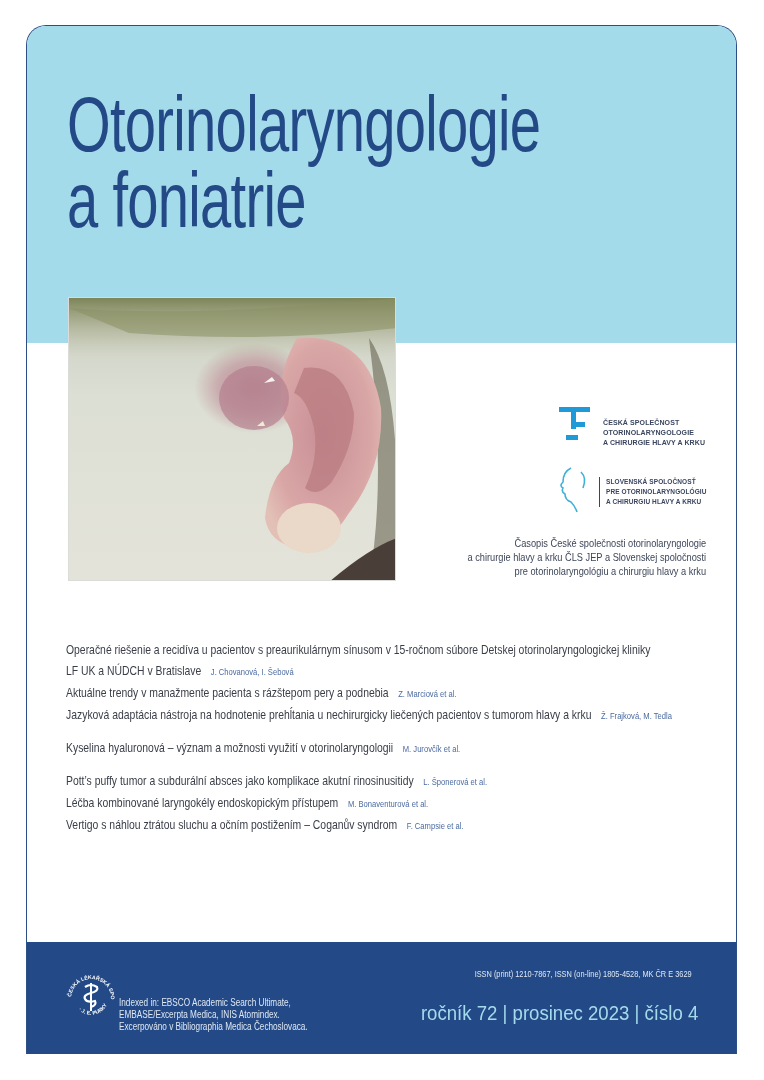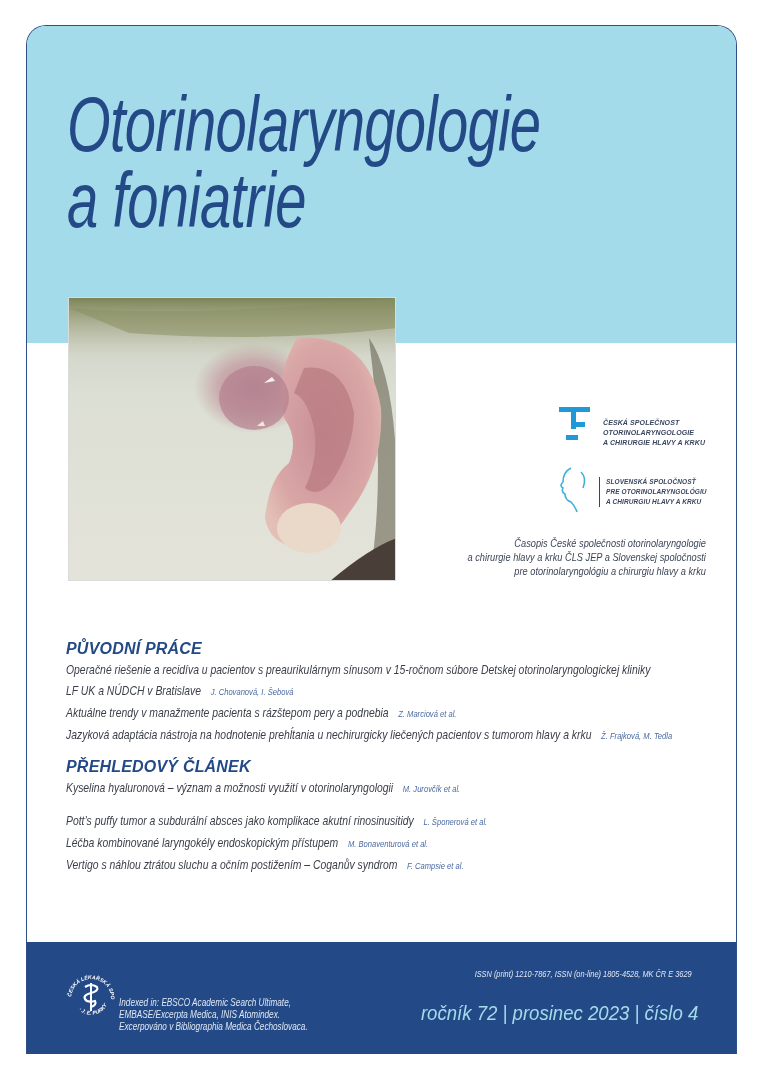--- a/index.html
+++ b/index.html
@@ -1,21 +1,21 @@
 <!DOCTYPE html>
 <html><head>
   <meta charset="utf-8">
   <style>
     html, body { margin: 0; padding: 0; background: #ffffff; }
     body { width: 764px; height: 1080px; position: relative; overflow: hidden; font-family: "Liberation Sans", sans-serif; }
 
     .cover {
       position: absolute; left: 26px; top: 25px; width: 711px; height: 1029px;
       border: 1.5px solid #2d4f86; border-bottom: none;
-      border-radius: 20px 20px 0 0; overflow: hidden; background: #ffffff; box-sizing: border-box; font-style: italic;
+      border-radius: 20px 20px 0 0; overflow: hidden; background: #ffffff; box-sizing: border-box;
     }
     .top-band {
       position: absolute; left: 0; top: 0; width: 100%; height: 317px; background: #a4dbeb;
     }
     .title {
       position: absolute; left: 40px; top: 60px; color: #234a86;
       font-family: "Liberation Sans", sans-serif; font-size: 78px; line-height: 76px;
       transform: scaleX(0.72); transform-origin: left top; white-space: nowrap; letter-spacing: -1px;
     }
     .title div { display: block; }
@@ -130,37 +130,35 @@
   </div>
 
   <div class="society-text">
     <div>Časopis České společnosti otorinolaryngologie</div>
     <div>a chirurgie hlavy a krku ČLS JEP a Slovenskej spoločnosti</div>
     <div>pre otorinolaryngológiu a chirurgiu hlavy a krku</div>
   </div>
 
   <div class="contents">
     <div class="section">
-      <div class="section-title">PŮVODNÍ PRÁCE</div>
       <div class="article">
         <span>Operačné riešenie a recidíva u pacientov s preaurikulárnym sínusom v 15-ročnom súbore Detskej otorinolaryngologickej kliniky</span>
       </div>
       <div class="article">
         <span>LF UK a NÚDCH v Bratislave</span><span class="authors">J. Chovanová, I. Šebová</span>
       </div>
       <div class="article">
         <span>Aktuálne trendy v manažmente pacienta s rázštepom pery a podnebia</span><span class="authors">Z. Marciová et al.</span>
       </div>
       <div class="article">
         <span>Jazyková adaptácia nástroja na hodnotenie prehĺtania u nechirurgicky liečených pacientov s tumorom hlavy a krku</span><span class="authors">Ž. Frajková, M. Tedla</span>
       </div>
     </div>
 
     <div class="section">
-      <div class="section-title">PŘEHLEDOVÝ ČLÁNEK</div>
       <div class="article">
         <span>Kyselina hyaluronová – význam a možnosti využití v otorinolaryngologii</span><span class="authors">M. Jurovčík et al.</span>
       </div>
     </div>
 
     <div class="section">
       <div class="article">
         <span>Pott’s puffy tumor a subdurální absces jako komplikace akutní rinosinusitidy</span><span class="authors">L. Šponerová et al.</span>
       </div>
       <div class="article">

